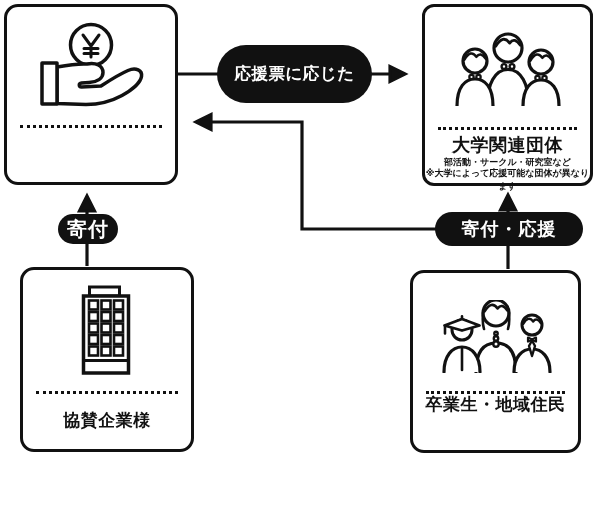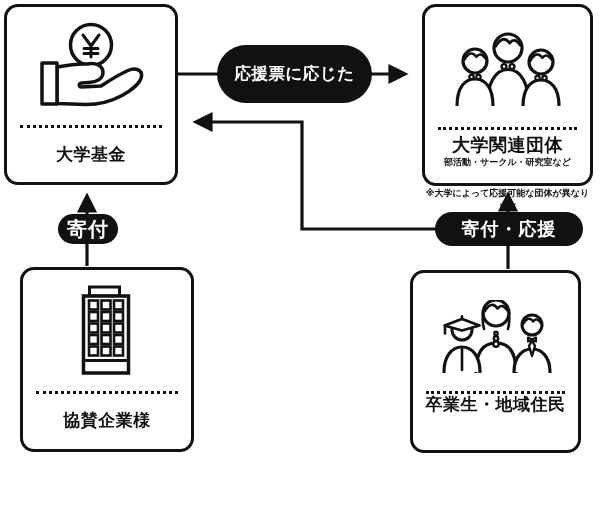--- a/index.html
+++ b/index.html
@@ -56,24 +56,23 @@
       <g stroke="#111" fill="#fff" stroke-linejoin="round" stroke-linecap="round">
         <circle cx="63" cy="27" r="20.5" stroke-width="3.5"></circle>
         <path d="M55,17 L63,28 M71,17 L63,28 M63,28 L63,39 M56,30.5 L70,30.5 M56,35.5 L70,35.5" stroke-width="3" fill="none"></path>
         <path d="M 29,49 C 40,47 52,45.5 59,46 C 68,44 75,48 75,54.5 C 75,60.5 69,64 61,64.5 L 53.5,65
                  C 50.5,65.3 50.5,69 53.5,69 L 73,68 C 83,61.5 93,55.5 100,52.5 C 108,49 114.5,52.5 113.5,58.5
                  C 112.5,64.5 104,72 94,77.5 C 83,83.5 70,86.5 58,86.5 L 29,85.5 Z" stroke-width="3.5"></path>
         <rect x="14" y="45" width="15" height="41" stroke-width="3.5"></rect>
       </g>
     </svg>
     <div class="dots" style="top:118px;"></div>
-    <div class="lbl lbl-main" style="top:136px;">大学基金</div>
   </div>
 
-  <div class="box" style="left:422px;top:4px;width:165px;height:176px;">
+  <div class="box" style="left:422px;top:4px;width:165px;height:176px;border-radius:12px;">
     <svg class="icon" style="left:25px;top:21px;" width="116" height="78" viewBox="0 0 116 78">
       <g stroke="#111" fill="#fff" stroke-linejoin="round" stroke-linecap="round">
         <path d="M 37.5,78 C 37,56 45,41.5 58,41.5 C 71,41.5 79,56 78.5,78" stroke-width="3.2"></path>
         <circle cx="58" cy="20" r="14" stroke-width="3.2"></circle>
         <path d="M 45.7,18.3 Q 53.1,6 59.7,15.1 Q 64.3,8.8 70.3,17.2" stroke-width="2.8" fill="none"></path>
         <circle cx="54" cy="38.5" r="2.4" stroke-width="2.4"></circle>
           <circle cx="62" cy="38.5" r="2.4" stroke-width="2.4"></circle>
         <path d="M 7,78 C 7,59 15,51 25,51 C 35,51 43,59 43,78" stroke-width="3.2"></path>
         <circle cx="25" cy="33" r="12" stroke-width="3.2"></circle>
         <path d="M 14.4,31.6 Q 20.8,21 26.4,28.8 Q 30.4,23.4 35.6,30.6" stroke-width="2.6" fill="none"></path>
@@ -82,21 +81,21 @@
         <path d="M 73,78 C 73,60 81,52 91,52 C 101,52 109,60 109,78" stroke-width="3.2"></path>
         <circle cx="91" cy="34" r="12" stroke-width="3.2"></circle>
         <path d="M 80.4,32.6 Q 86.8,22 92.4,29.8 Q 96.4,24.4 101.6,31.6" stroke-width="2.6" fill="none"></path>
         <circle cx="87.5" cy="50" r="2.2" stroke-width="2.2"></circle>
           <circle cx="94.5" cy="50" r="2.2" stroke-width="2.2"></circle>
       </g>
     </svg>
     <div class="dots" style="top:120px;"></div>
     <div class="lbl lbl-big" style="top:126px;">大学関連団体</div>
     <div class="lbl lbl-note" style="top:149px;text-align:center;">部活動・サークル・研究室など</div>
-    <div class="lbl lbl-note" style="top:160px;margin-top:20px;">※大学によって応援可能な団体が異なります</div>
+    <div class="lbl lbl-note" style="top:160px;">※大学によって応援可能な団体が異なります</div>
   </div>
 
   <div class="box" style="left:20px;top:267px;width:168px;height:179px;">
     <svg class="icon" style="left:47px;top:13px;" width="74" height="100" viewBox="0 0 74 100">
       <g stroke="#111" fill="#fff" stroke-linejoin="miter">
         <rect x="19.5" y="4" width="30" height="9" stroke-width="3"></rect>
         <rect x="13.5" y="13" width="45" height="77" stroke-width="3.5"></rect>
         <line x1="13.5" y1="77.5" x2="58.5" y2="77.5" stroke-width="3"></line>
         <g stroke-width="2.6">
           <rect x="19" y="17.5" width="9" height="9"></rect>

